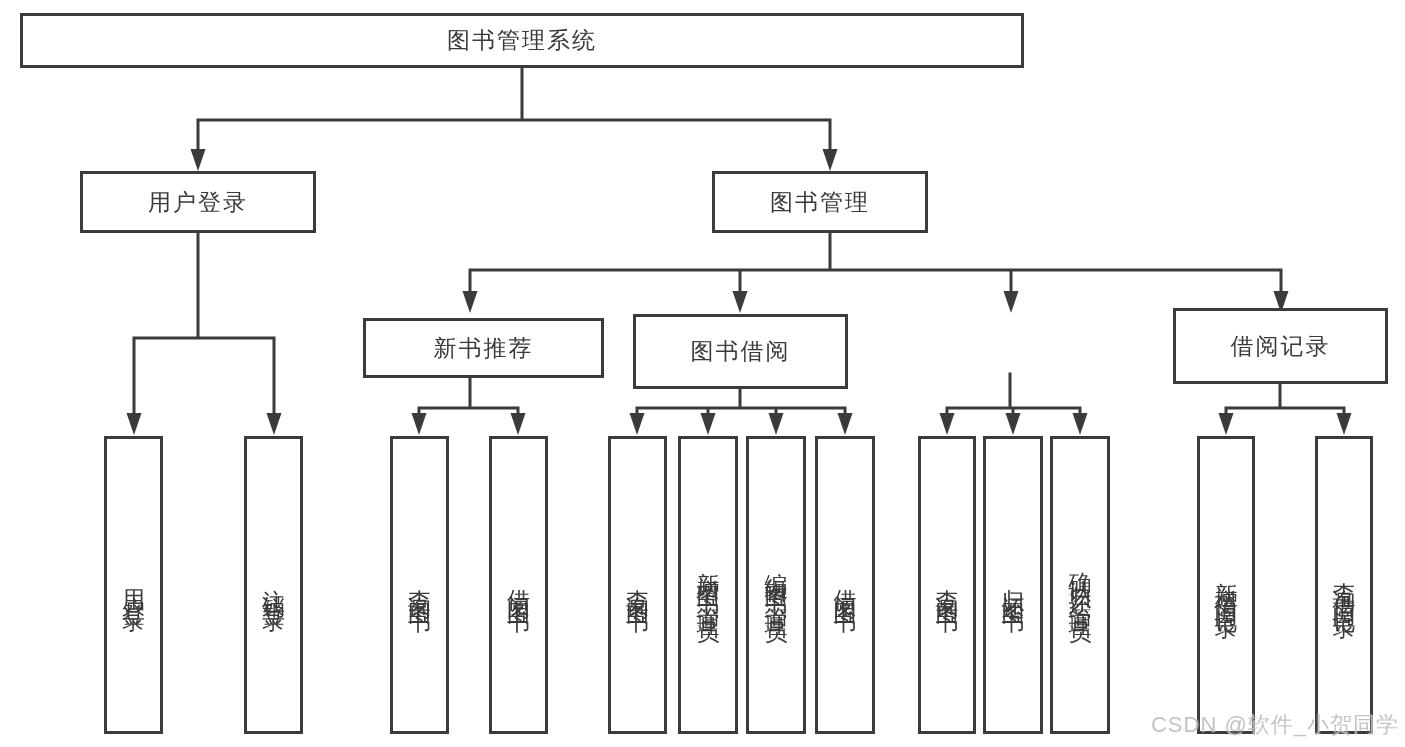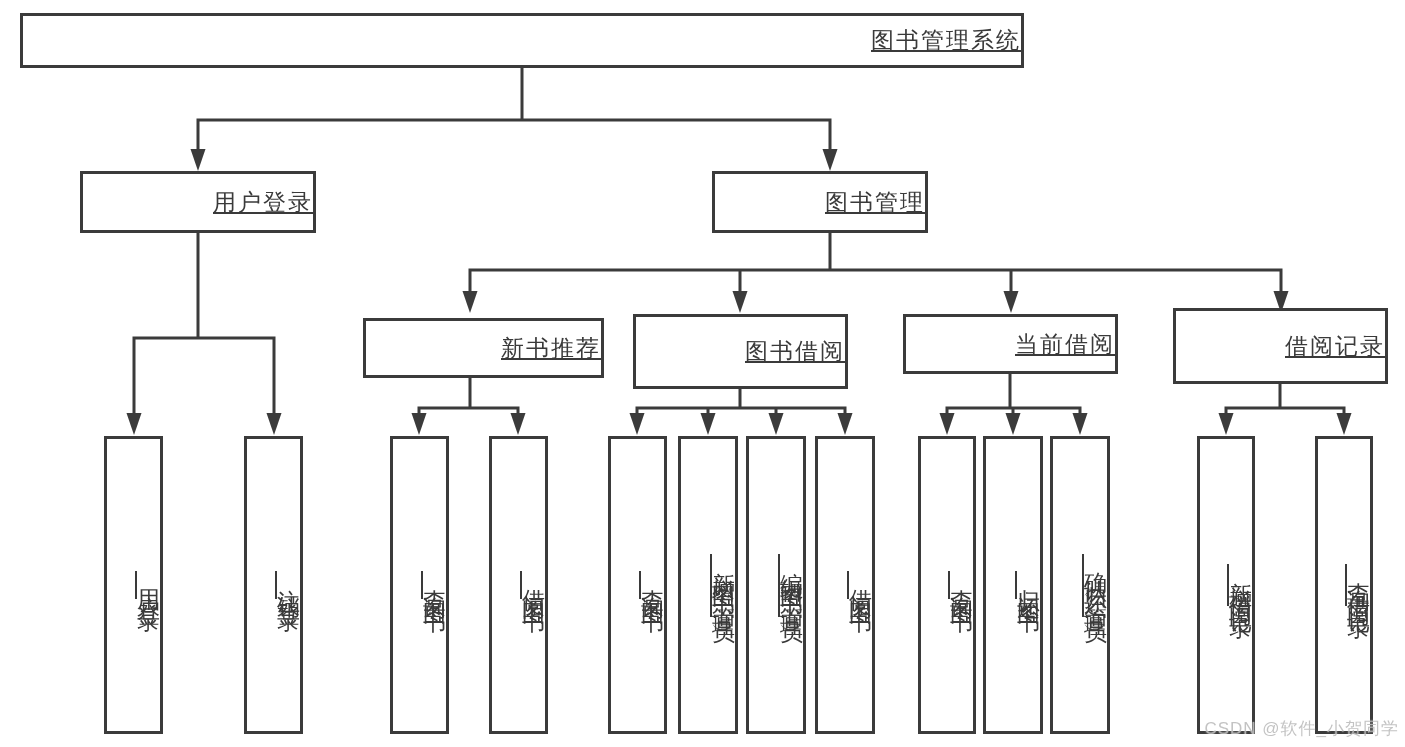--- a/index.html
+++ b/index.html
@@ -30,40 +30,39 @@
     fill: none;
     stroke-linecap: square;
   }
   .connector polygon { fill: var(--line); }
   .node {
     position: absolute;
     border: 3px solid var(--line);
     background: var(--bg);
     display: flex;
     align-items: center;
-    justify-content: flex-end;
+    justify-content: center;
     color: var(--text);
-    text-decoration: underline;
   }
   .node .label {
     font-size: 23px;
     letter-spacing: 2px;
     white-space: nowrap;
     color: var(--text);
   }
   .node.v .label {
     writing-mode: vertical-rl;
     letter-spacing: 7px;
     line-height: 1;
   }
   .watermark {
     position: absolute;
     right: 6px;
     bottom: 7px;
-    font-size: 17px;
+    font-size: 22px;
     color: var(--watermark);
     letter-spacing: 1px;
     opacity: 0.9;
     z-index: 5;
     text-shadow: 0 0 2px rgba(255,255,255,0.8);
     white-space: nowrap;
   }
 </style>
 </head>
 <body>
@@ -116,23 +115,20 @@
   <div class="node h" style="left:712px; top:171px; width:216px; height:62px;">
     <span class="label">图书管理</span>
   </div>
 
   <div class="node h" style="left:363px; top:318px; width:241px; height:60px;">
     <span class="label">新书推荐</span>
   </div>
   <div class="node h" style="left:633px; top:314px; width:215px; height:75px;">
     <span class="label">图书借阅</span>
   </div>
-  <div class="node h" style="left:903px; top:314px; width:215px; height:60px;">
-    <span class="label">当前借阅</span>
-  </div>
   <div class="node h" style="left:1173px; top:308px; width:215px; height:76px;">
     <span class="label">借阅记录</span>
   </div>
 
   <div class="node v" style="left:104px; top:436px; width:59px; height:298px;">
     <span class="label">用户登录</span>
   </div>
   <div class="node v" style="left:244px; top:436px; width:59px; height:298px;">
     <span class="label">注销登录</span>
   </div>

